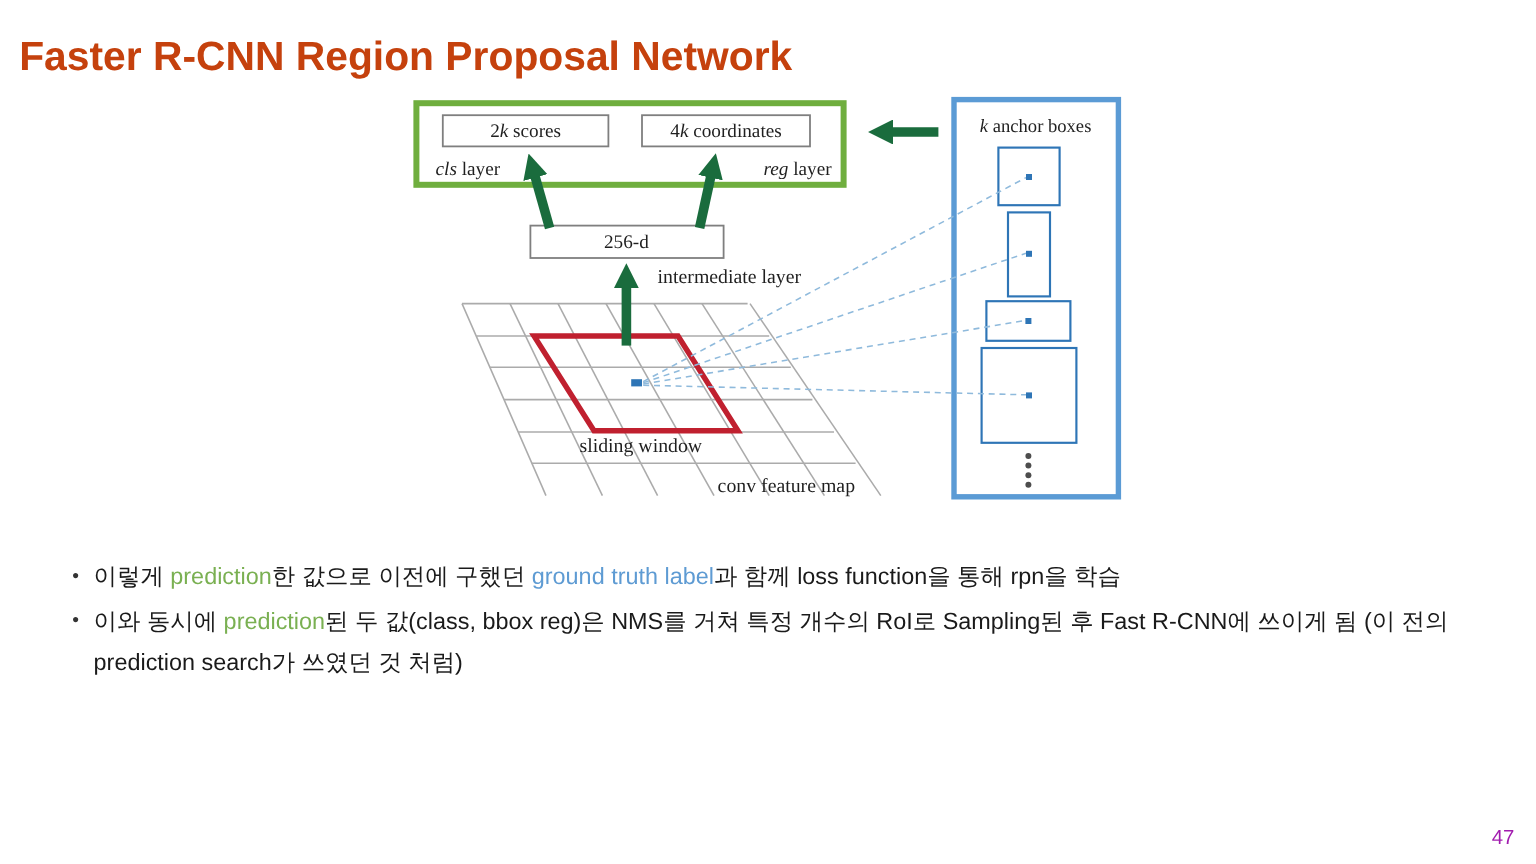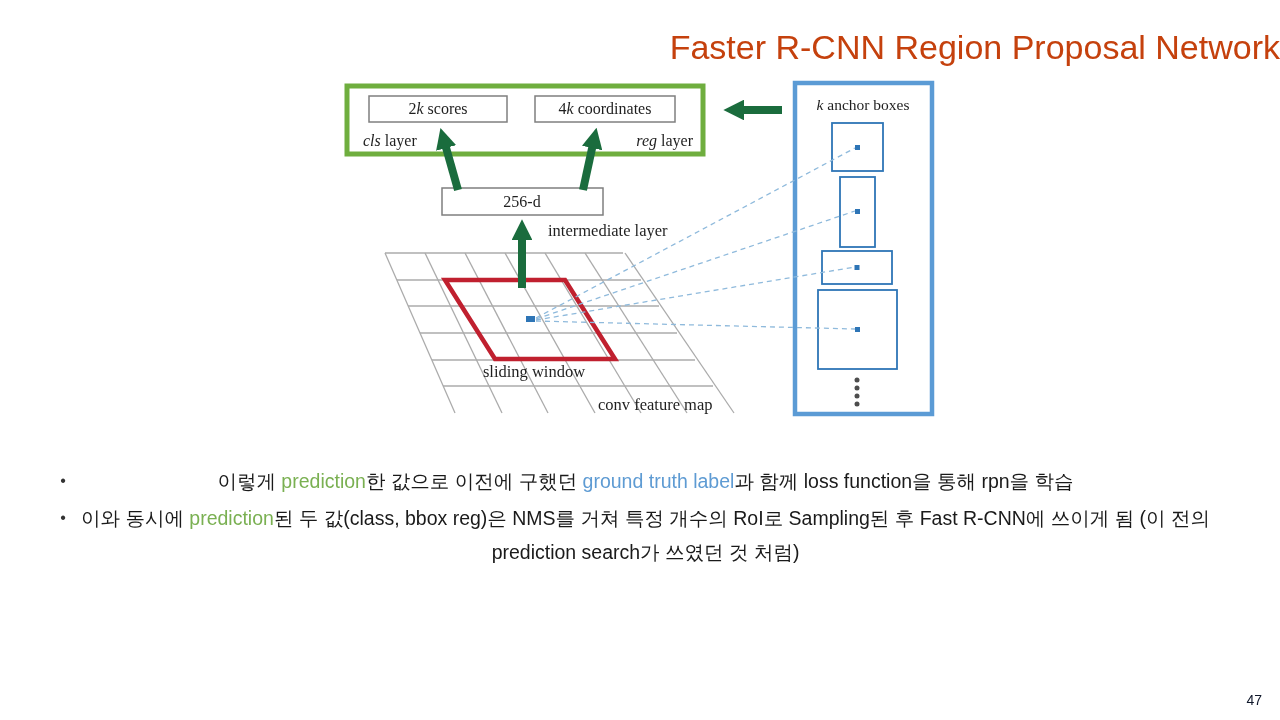--- a/index.html
+++ b/index.html
@@ -1,35 +1,35 @@
 <!DOCTYPE html>
 <html><head>
 <meta charset="utf-8">
 <style>
   * { margin:0; padding:0; box-sizing:border-box; }
   html,body { width:1280px; height:720px; background:#ffffff; overflow:hidden;
               font-family:"Liberation Sans", sans-serif; }
   .slide { position:relative; width:1280px; height:720px; background:#ffffff; }
 
-  .title { position:absolute; top:28px; left:0; width:1280px; text-align:right;
-           font-size:34px; font-weight:normal; letter-spacing:0px; color:#C5410D;padding-left:16px; }
+  .title { position:absolute; top:28px; left:0; width:1280px; text-align:left;
+           font-size:34px; font-weight:bold; letter-spacing:0px; color:#C5410D;padding-left:16px; }
 
   .diagram { position:absolute; left:340px; top:75px; width:600px; height:350px; }
 
   .diagram text { font-family:"Liberation Serif", serif; fill:#1f1f1f; }
   .it { font-style:italic; }
 
   .bullets { position:absolute; left:48px; top:464px; width:1172px; }
   .bullet { display:flex; align-items:flex-start; margin-bottom:3px; }
   .bullet .marker { width:30px; text-align:center; font-size:16px; line-height:34px; color:#333333; flex:0 0 30px; }
-  .bullet .btext { width:1135px; font-size:19.5px; line-height:34px; color:#1a1a1a;text-align:center; }
+  .bullet .btext { width:1135px; font-size:19.5px; line-height:34px; color:#1a1a1a; }
   .accent-green { color:#7AB052; }
   .accent-blue  { color:#5E9BD3; }
 
-  .page-number { position:absolute; right:18px; bottom:12px; font-size:14px; color:#0f172a; }
+  .page-number { position:absolute; right:18px; bottom:12px; font-size:17px; color:#a21caf; }
 </style>
 </head>
 <body>
 
 <div class="slide">
 
   <h1 class="title">Faster R-CNN Region Proposal Network</h1>
 
   <svg class="diagram" viewBox="340 75 600 350" xmlns="http://www.w3.org/2000/svg">
     <defs>

